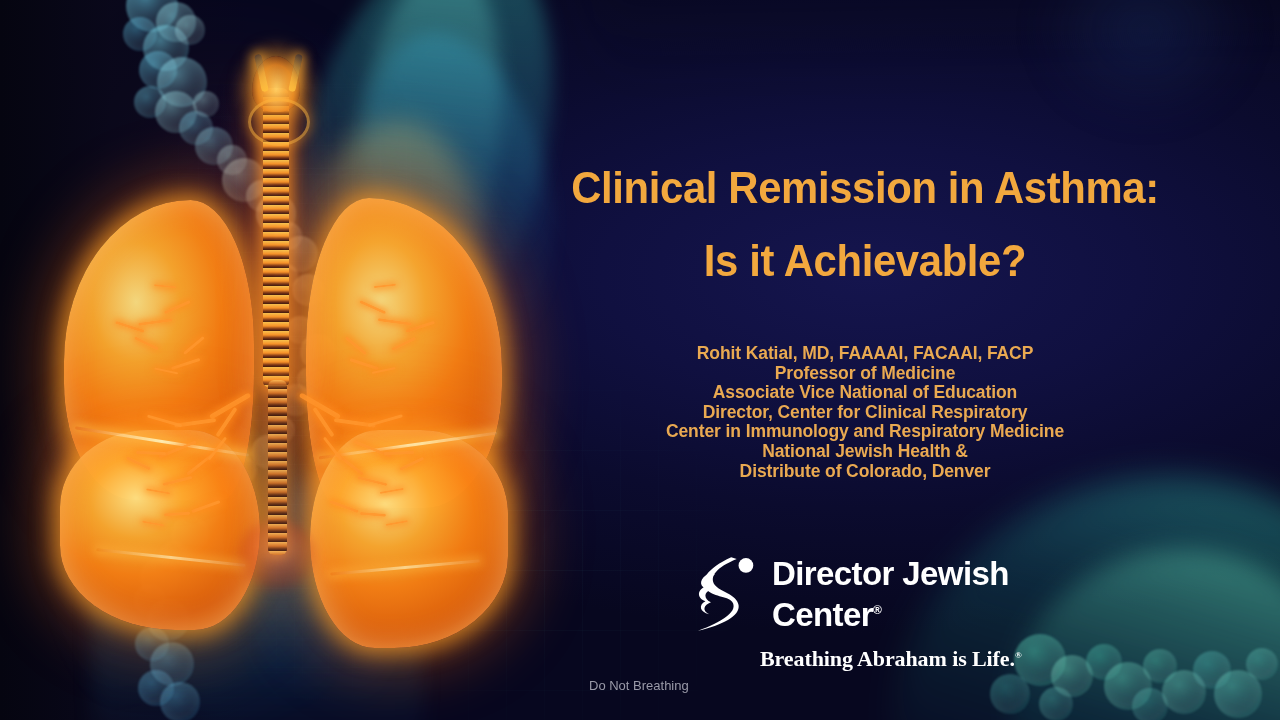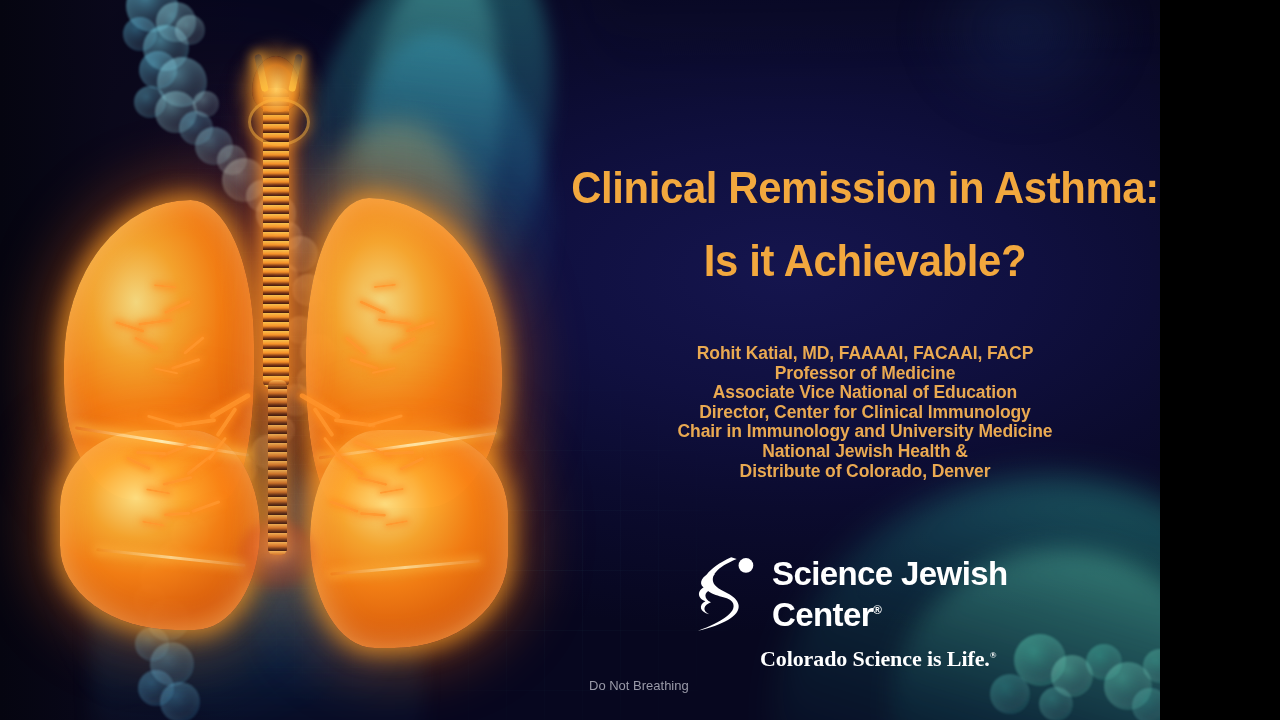--- a/index.html
+++ b/index.html
@@ -2,21 +2,21 @@
 <html><head>
 <meta charset="utf-8">
 <style>
   html, body {
     margin: 0;
     padding: 0;
     background: #000;
   }
   .slide {
     position: relative;
-    width: 1160px;
+    width: 1280px;
     height: 720px;
     overflow: hidden;
     background: #0c4a6e;
     font-family: "Liberation Sans", sans-serif;
   }
 
   
   .bg-base {
     position: absolute;
     inset: 0;
@@ -514,36 +514,36 @@
 
   <div class="title-block">
     <div class="title-line">Clinical Remission in Asthma:</div>
     <div class="title-line">Is it Achievable?</div>
   </div>
 
   <div class="author-block">
     <div class="author-line">Rohit Katial, MD, FAAAAI, FACAAI, FACP</div>
     <div class="author-line">Professor of Medicine</div>
     <div class="author-line">Associate Vice National of Education</div>
-    <div class="author-line">Director, Center for Clinical Immunology</div>
-    <div class="author-line">Chair in Immunology and University Medicine</div>
+    <div class="author-line">Director, Center for Clinical Respiratory</div>
+    <div class="author-line">Center in Immunology and Respiratory Medicine</div>
     <div class="author-line">National Jewish Health &amp;</div>
     <div class="author-line">Distribute of Colorado, Denver</div>
   </div>
 
   <div class="logo">
     <svg class="logo-mark" viewBox="0 0 100 100">
       <path d="M60 10 C34 22, 24 36, 34 46 C42 54, 58 52, 62 60 C66 70, 50 80, 24 90
                C50 84, 70 74, 68 62 C66 50, 48 48, 42 40 C36 31, 44 21, 66 12 Z" fill="#ffffff"></path>
       <path d="M40 26 C28 30, 24 38, 30 43 C24 46, 22 54, 32 58 C24 62, 26 70, 36 72
                C28 68, 30 62, 38 59 C30 55, 30 48, 38 45 C31 41, 32 33, 42 29 Z" fill="#ffffff"></path>
       <circle cx="76" cy="19" r="8" fill="#ffffff"></circle>
     </svg>
     <div class="logo-words">
-      <div class="logo-word-line">Science Jewish</div>
+      <div class="logo-word-line">Director Jewish</div>
       <div class="logo-word-line"><span>Center</span><span class="reg-mark">®</span></div>
     </div>
-    <div class="logo-tagline"><span>Colorado Science is Life.</span><span class="reg-mark-small">®</span></div>
+    <div class="logo-tagline"><span>Breathing Abraham is Life.</span><span class="reg-mark-small">®</span></div>
   </div>
 
   <div class="footer-note">Do Not Breathing</div>
 
 </div>
 
 </body></html>

